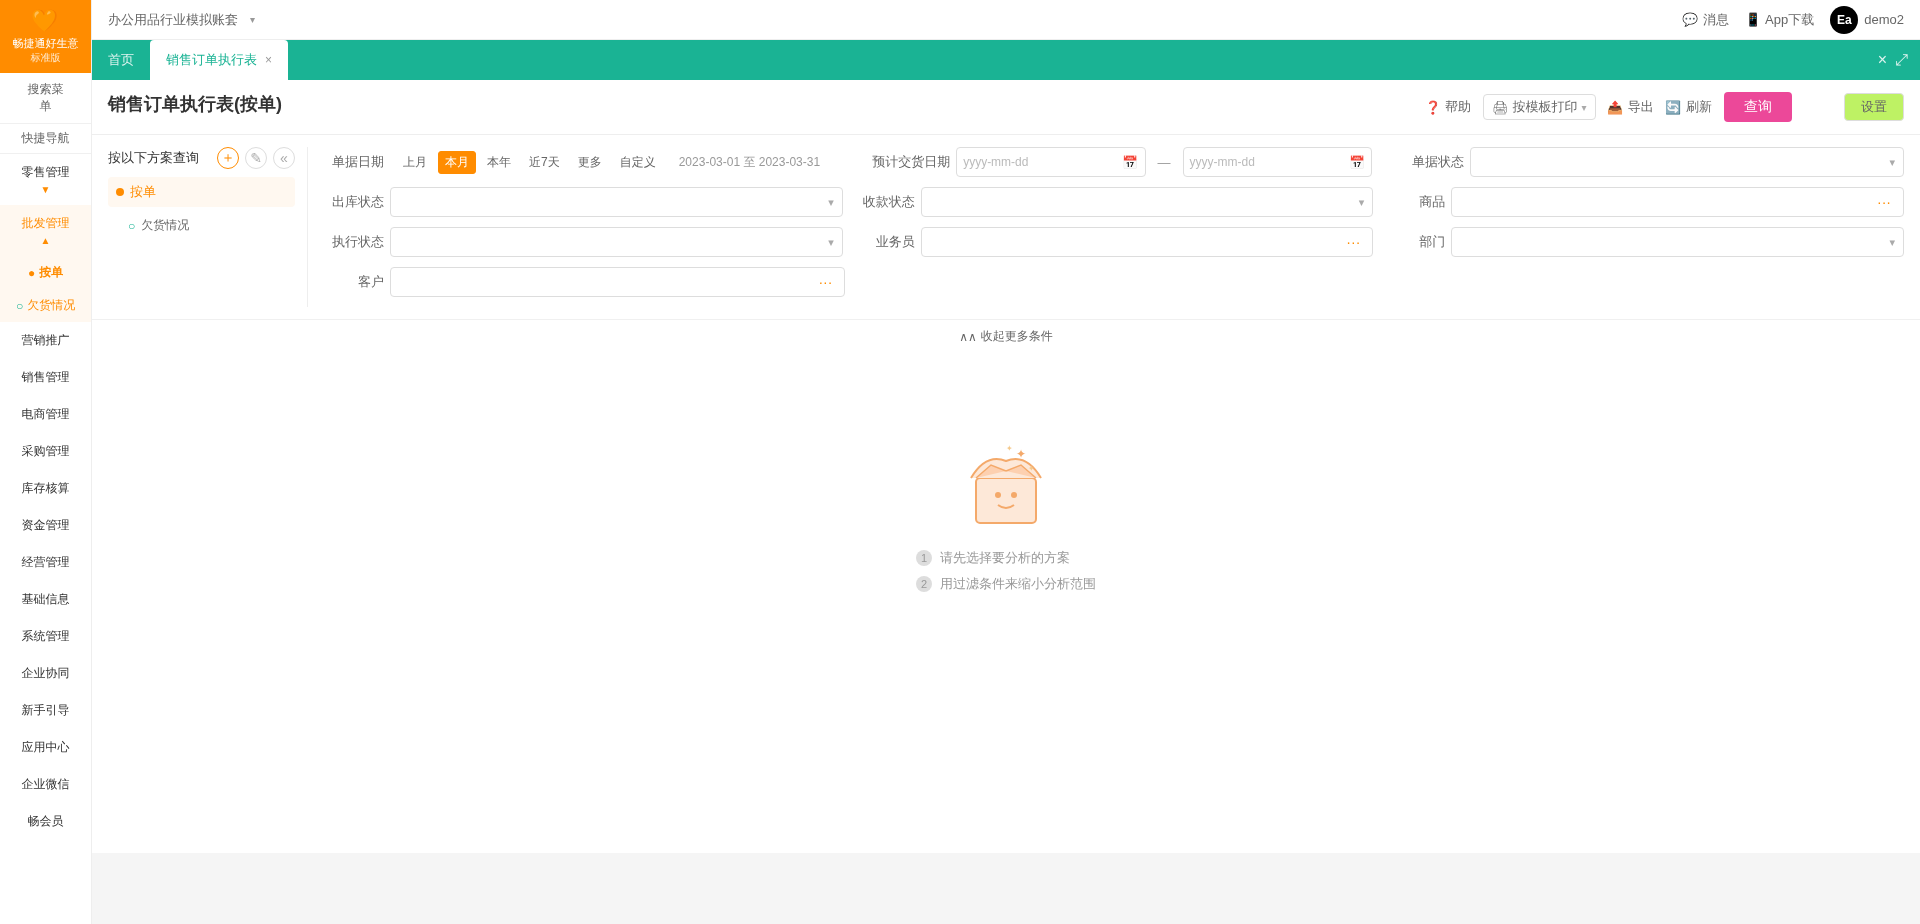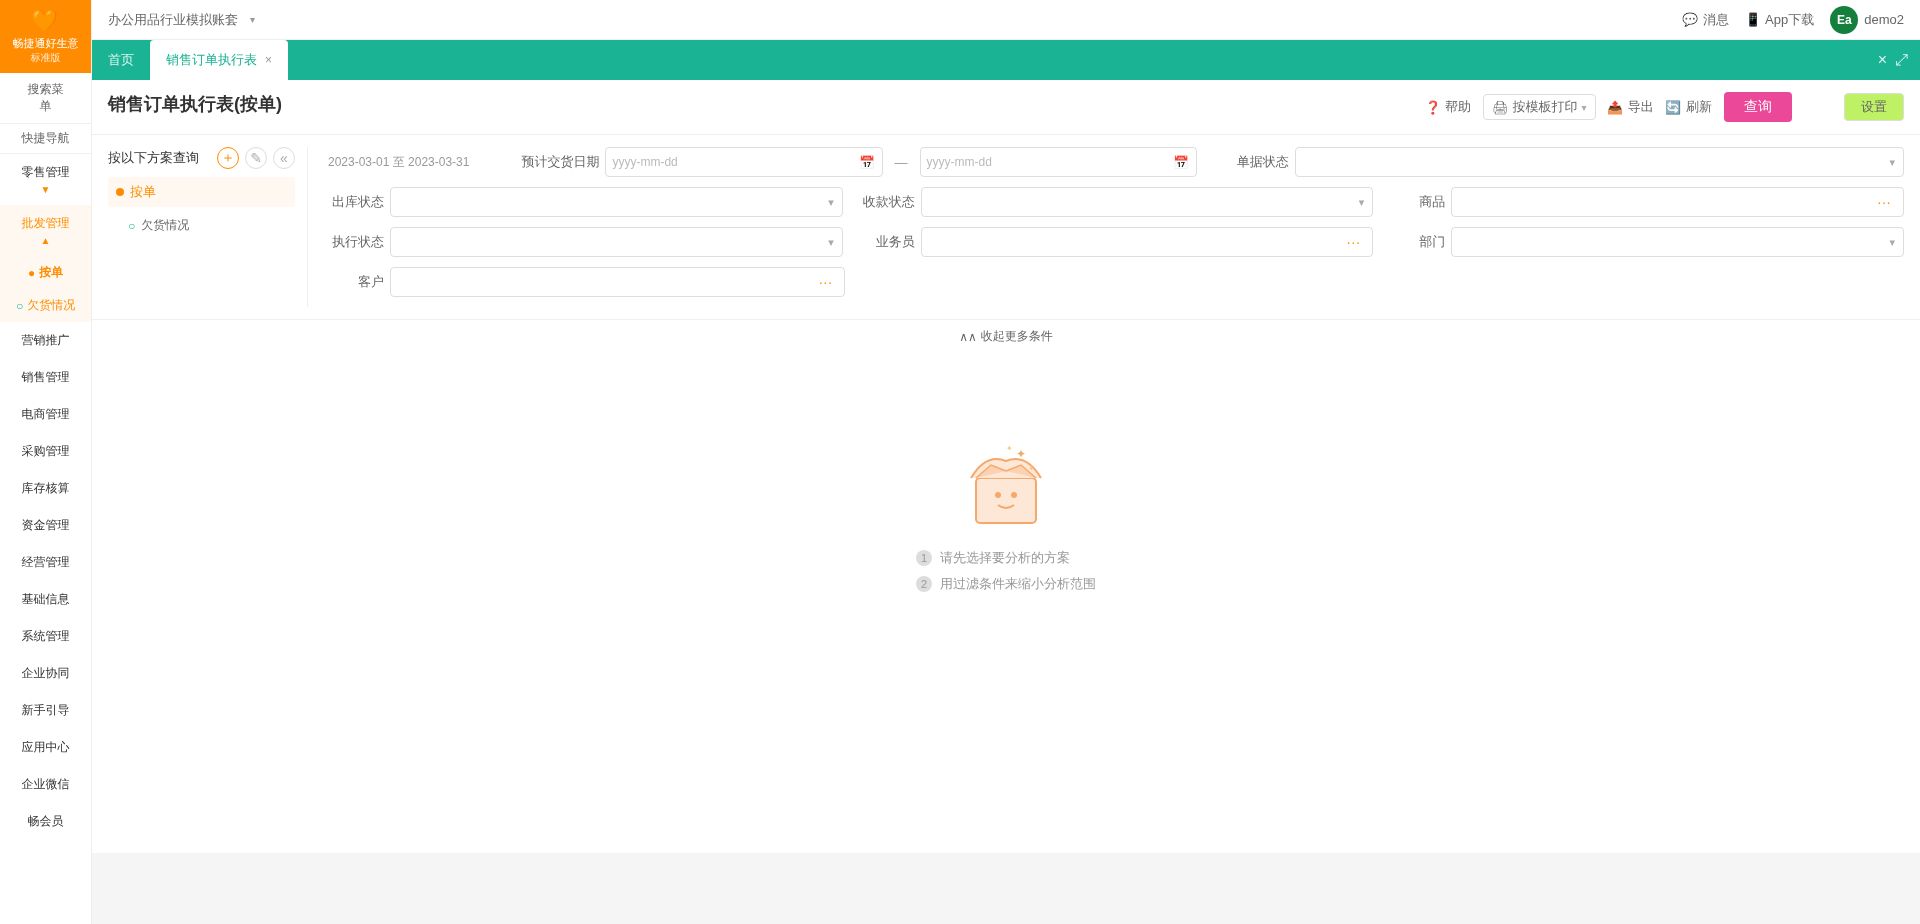--- a/index.html
+++ b/index.html
@@ -120,21 +120,21 @@
     .header-right .msg-btn, .header-right .app-btn {
       display: flex;
       align-items: center;
       gap: 4px;
       cursor: pointer;
     }
     .user-avatar {
       width: 28px;
       height: 28px;
       border-radius: 50%;
-      background: #15803d;
+      background: #000000;
       display: flex;
       align-items: center;
       justify-content: center;
       color: #fff;
       font-size: 12px;
       font-weight: bold;
     }
 
     
     .tab-bar {
@@ -628,20 +628,31 @@
         </div>
         <div class="sub-scheme-item">
           <span class="sub-scheme-icon">○</span>
           <span>欠货情况</span>
         </div>
       </div>
 
       <div class="filter-right">
 
         <div class="filter-row">
+          <div class="filter-field" style="flex:none; display:flex; align-items:center; gap:6px;">
+            <span class="filter-label">单据日期</span>
+            <div class="date-period-btns">
+              <span class="period-btn">上月</span>
+              <span class="period-btn active">本月</span>
+              <span class="period-btn">本年</span>
+              <span class="period-btn">近7天</span>
+              <span class="period-btn">更多</span>
+              <span class="period-btn">自定义</span>
+            </div>
+          </div>
           <div style="color:#999; font-size:12px; margin-left:4px;">2023-03-01 至 2023-03-31</div>
 
           <div class="filter-field" style="margin-left:40px;">
             <span class="filter-label">预计交货日期</span>
             <div class="filter-date-range">
               <div class="date-input">
                 <span style="color:#bbb;font-size:12px;">yyyy-mm-dd</span>
                 <span class="cal-icon">📅</span>
               </div>
               <span class="date-separator">—</span>

